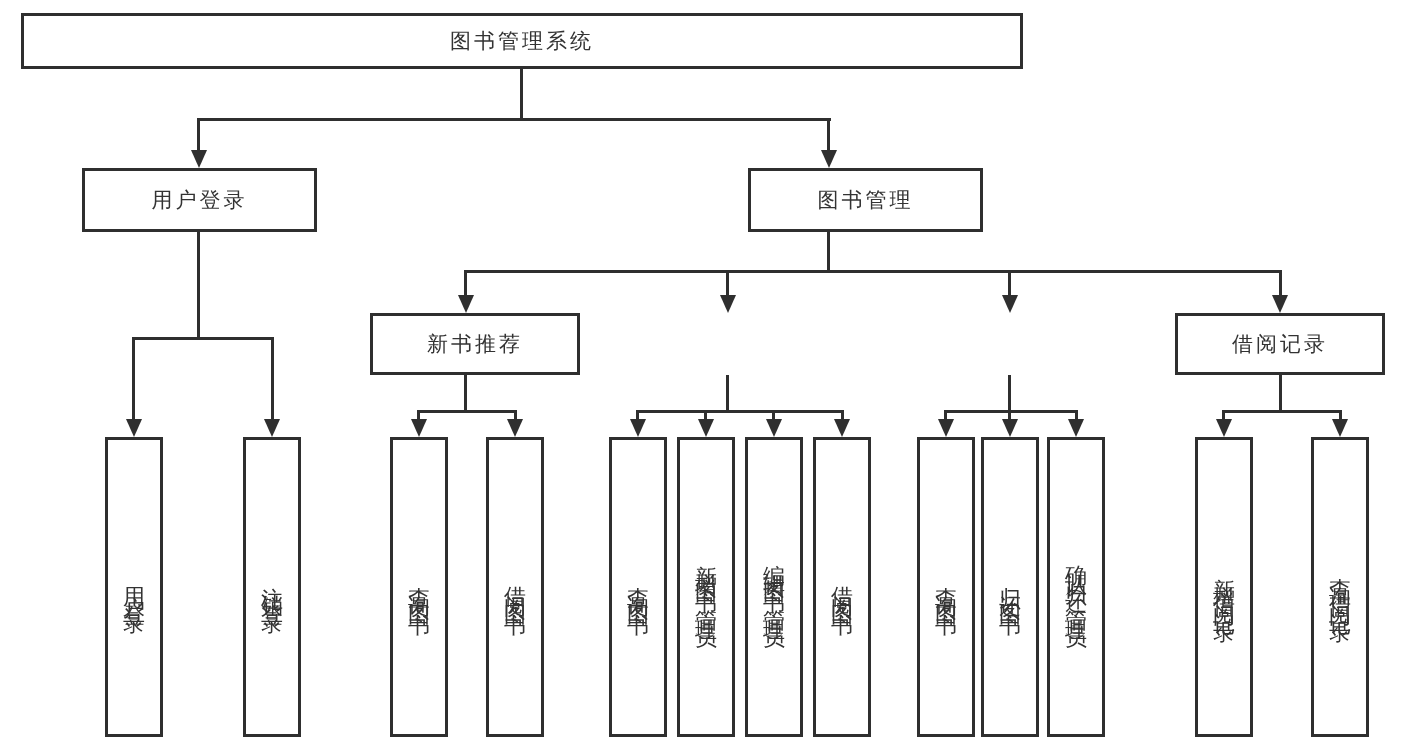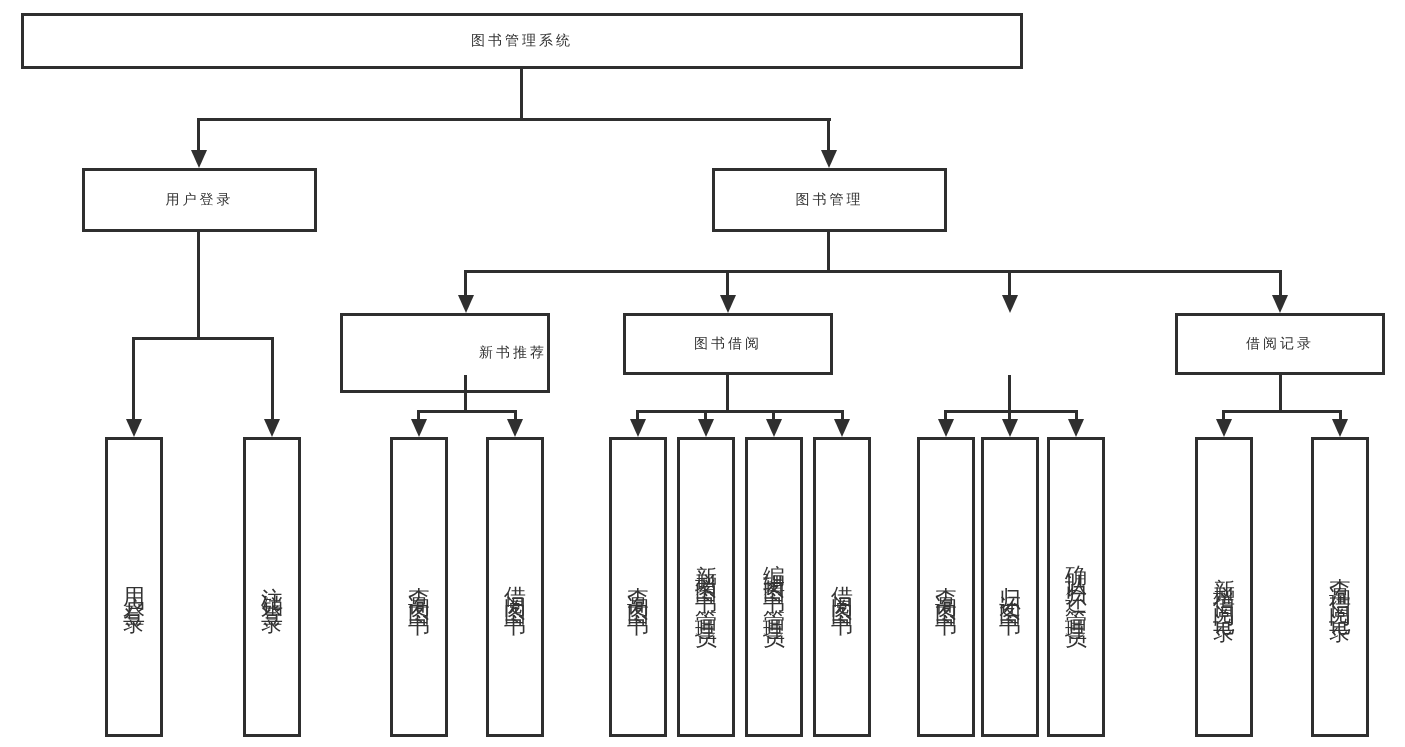--- a/index.html
+++ b/index.html
@@ -12,21 +12,21 @@
   }
   .node{
     position:absolute;
     box-sizing:border-box;
     border:3px solid #2f2f2f;
     background:#ffffff;
     display:flex;align-items:center;justify-content:center;
     color:#333333;
   }
   .hnode{
-    font-size:14px;
+    font-size:21px;
     letter-spacing:3px;
     white-space:nowrap;
   }
   .leaf{
     writing-mode:vertical-rl;
     text-orientation:mixed;
     font-size:22px;
     letter-spacing:9px;
     line-height:1;
   }
@@ -55,29 +55,26 @@
 
 <div id="canvas">
 
   <div class="node hnode" style="left:21px;top:13px;width:1002px;height:56px;">
     <span>图书管理系统</span>
   </div>
 
   <div class="node hnode" style="left:82px;top:168px;width:235px;height:64px;">
     <span>用户登录</span>
   </div>
-  <div class="node hnode" style="left:712px;top:168px;width:235px;height:64px;">
+  <div class="node hnode" style="left:748px;top:168px;width:235px;height:64px;">
     <span>图书管理</span>
   </div>
 
-  <div class="node hnode" style="left:340px;top:313px;width:210px;height:80px;justify-content:flex-end;">
+  <div class="node hnode" style="left:370px;top:313px;width:210px;height:62px;">
     <span>新书推荐</span>
-  </div>
-  <div class="node hnode" style="left:623px;top:313px;width:210px;height:62px;">
-    <span>图书借阅</span>
   </div>
   <div class="node hnode" style="left:1175px;top:313px;width:210px;height:62px;">
     <span>借阅记录</span>
   </div>
 
   <div class="node leaf" style="left:105px;top:437px;width:58px;height:300px;">
     <span>用户登录</span>
   </div>
   <div class="node leaf" style="left:243px;top:437px;width:58px;height:300px;">
     <span>注销登录</span>

